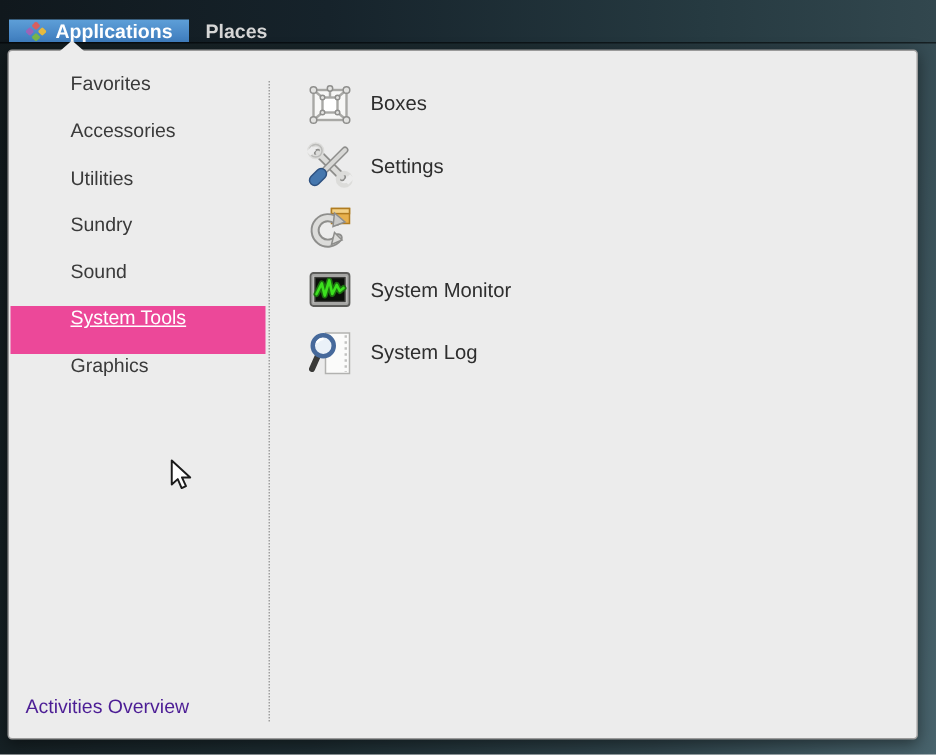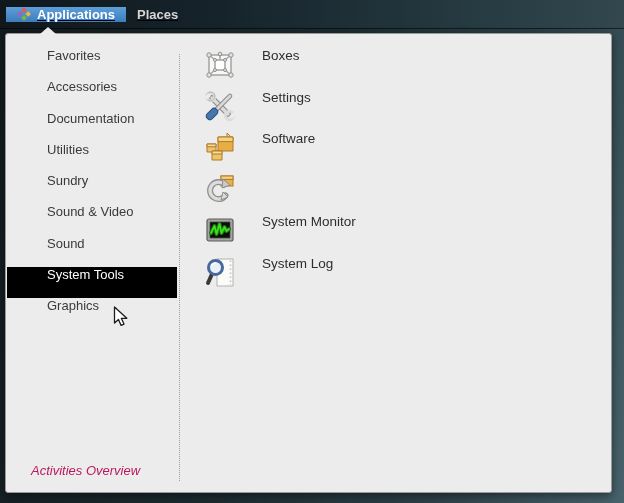--- a/index.html
+++ b/index.html
@@ -6,21 +6,21 @@
   body{
     width:624px;height:503px;overflow:hidden;position:relative;
     font-family:"Liberation Sans","DejaVu Sans",sans-serif;
     background:linear-gradient(105deg,#121a1d 0%,#1c2b30 45%,#2e4249 75%,#48636c 100%);
   }
   
   .topbar{
     position:absolute;left:0;top:0;width:624px;height:28px;
     background:linear-gradient(90deg,#10181d 0%,#16232b 35%,#263a41 75%,#32474e 100%);
     border-bottom:1px solid rgba(0,0,0,.55);
-    display:flex;align-items:center;z-index:5;text-decoration:underline;
+    display:flex;align-items:flex-end;z-index:5;
   }
   .bar-btn{
     display:flex;align-items:center;gap:6px;padding:0 11px;
     font-size:13px;font-weight:bold;color:#d6d6d6;cursor:default;
   }
   .bar-btn.active{
     background:linear-gradient(#5e9fd8,#3e7cbd);
     color:#ffffff;margin-left:6px;
   }
   .bar-btn .glyph{display:flex;align-items:center;}
@@ -35,36 +35,36 @@
     background:#ececec;border:1px solid #9a9a9a;border-radius:3px;
     box-shadow:0 3px 10px rgba(0,0,0,.45);z-index:6;box-sizing:border-box;
   }
   .sidebar{position:absolute;left:1px;top:14px;width:172px;}
   .side-item{
     height:31.3px;display:flex;align-items:flex-start;
     padding-left:40px;width:130px;
     font-size:13px;color:#3a3a3a;
   }
   .side-item.selected{
-    background:#000000;color:#ffffff;
+    background:#ec4899;color:#ffffff;text-decoration:underline;
   }
   .separator{
     position:absolute;left:173px;top:20px;height:427px;width:0;
     border-left:1px dotted #9f9f9f;
   }
   .apps{position:absolute;left:174px;top:14px;right:4px;}
   .app-row{
-    height:41.5px;display:flex;padding-left:24px;gap:26px;
+    height:41.5px;display:flex;align-items:center;padding-left:24px;gap:11px;
     font-size:13.5px;color:#2e2e2e;
   }
   .app-icon{width:32px;height:32px;display:flex;align-items:center;justify-content:center;flex:none;}
   .app-icon svg{width:32px;height:32px;display:block;}
   .footer-item{
-    position:absolute;left:25px;top:427px;height:20px;line-height:20px;
-    font-size:13px;color:#be185d;font-style:italic;
+    position:absolute;left:11px;top:427px;height:20px;line-height:20px;
+    font-size:13px;color:#4c1d95;
   }
   .cursor{position:absolute;left:113px;top:306px;z-index:20;pointer-events:none;}
 </style>
 </head>
 <body>
 
 <div class="topbar">
   <div class="bar-btn active">
     <span class="glyph">
       <svg width="14" height="14" viewBox="0 0 16 16">
@@ -85,30 +85,24 @@
 <div class="popup">
 
   <div class="sidebar">
     <div class="side-item">
         <span>Favorites</span>
       </div>
     <div class="side-item">
         <span>Accessories</span>
       </div>
     <div class="side-item">
-        <span>Documentation</span>
-      </div>
-    <div class="side-item">
         <span>Utilities</span>
       </div>
     <div class="side-item">
         <span>Sundry</span>
-      </div>
-    <div class="side-item">
-        <span>Sound &amp; Video</span>
       </div>
     <div class="side-item">
         <span>Sound</span>
       </div>
     <div class="side-item selected">
         <span>System Tools</span>
       </div>
     <div class="side-item">
         <span>Graphics</span>
       </div>
@@ -159,36 +153,20 @@
           <rect x="26" y="23.6" width="5.6" height="4" fill="#ececec" transform="rotate(-45 28.8 25.6)"></rect>
 
           <line x1="11" y1="21" x2="26" y2="6" stroke="#8e8e8c" stroke-width="4.6" stroke-linecap="round"></line>
           <line x1="11" y1="21" x2="26" y2="6" stroke="#d8d8d6" stroke-width="2.6" stroke-linecap="round"></line>
           <rect x="1.5" y="20.5" width="13" height="7" rx="3.4" fill="#4577ae" stroke="#2d5180" stroke-width="1" transform="rotate(-45 8 24)"></rect>
         </svg>
       </span>
       <span class="app-label">Settings</span>
     </div>
 
-    <div class="app-row">
-      <span class="app-icon">
-        <svg viewBox="0 0 32 32">
-          <g stroke="#b07b20" stroke-width="1" stroke-linejoin="round">
-            <path d="M23,2 L29,8 L23,8 Z" fill="#f6e3b5"></path>
-            <rect x="14" y="6" width="15" height="14" fill="#e7ae45"></rect>
-            <rect x="14" y="6" width="15" height="4.6" fill="#f3d186"></rect>
-            <rect x="3" y="13" width="9" height="8" fill="#eec36b"></rect>
-            <rect x="3" y="13" width="9" height="2.8" fill="#f6dba4"></rect>
-            <rect x="8" y="20" width="10" height="9" fill="#eec36b"></rect>
-            <rect x="8" y="20" width="10" height="3" fill="#f6dba4"></rect>
-          </g>
-        </svg>
-      </span>
-      <span class="app-label">Software</span>
-    </div>
 
     <div class="app-row">
       <span class="app-icon">
         <svg viewBox="0 0 32 32">
           <rect x="17" y="3" width="12" height="10" fill="#e7b04c" stroke="#b07b20"></rect>
           <rect x="17" y="3" width="12" height="3.4" fill="#f3d186" stroke="#b07b20"></rect>
           <g fill="none">
             <path d="M20.5,11.5 A8.5,8.5 0 1 0 21.5,22.5" stroke="#8e8e8c" stroke-width="6" stroke-linecap="round"></path>
             <path d="M20.5,11.5 A8.5,8.5 0 1 0 21.5,22.5" stroke="#dcdcda" stroke-width="3.4" stroke-linecap="round"></path>
           </g>

